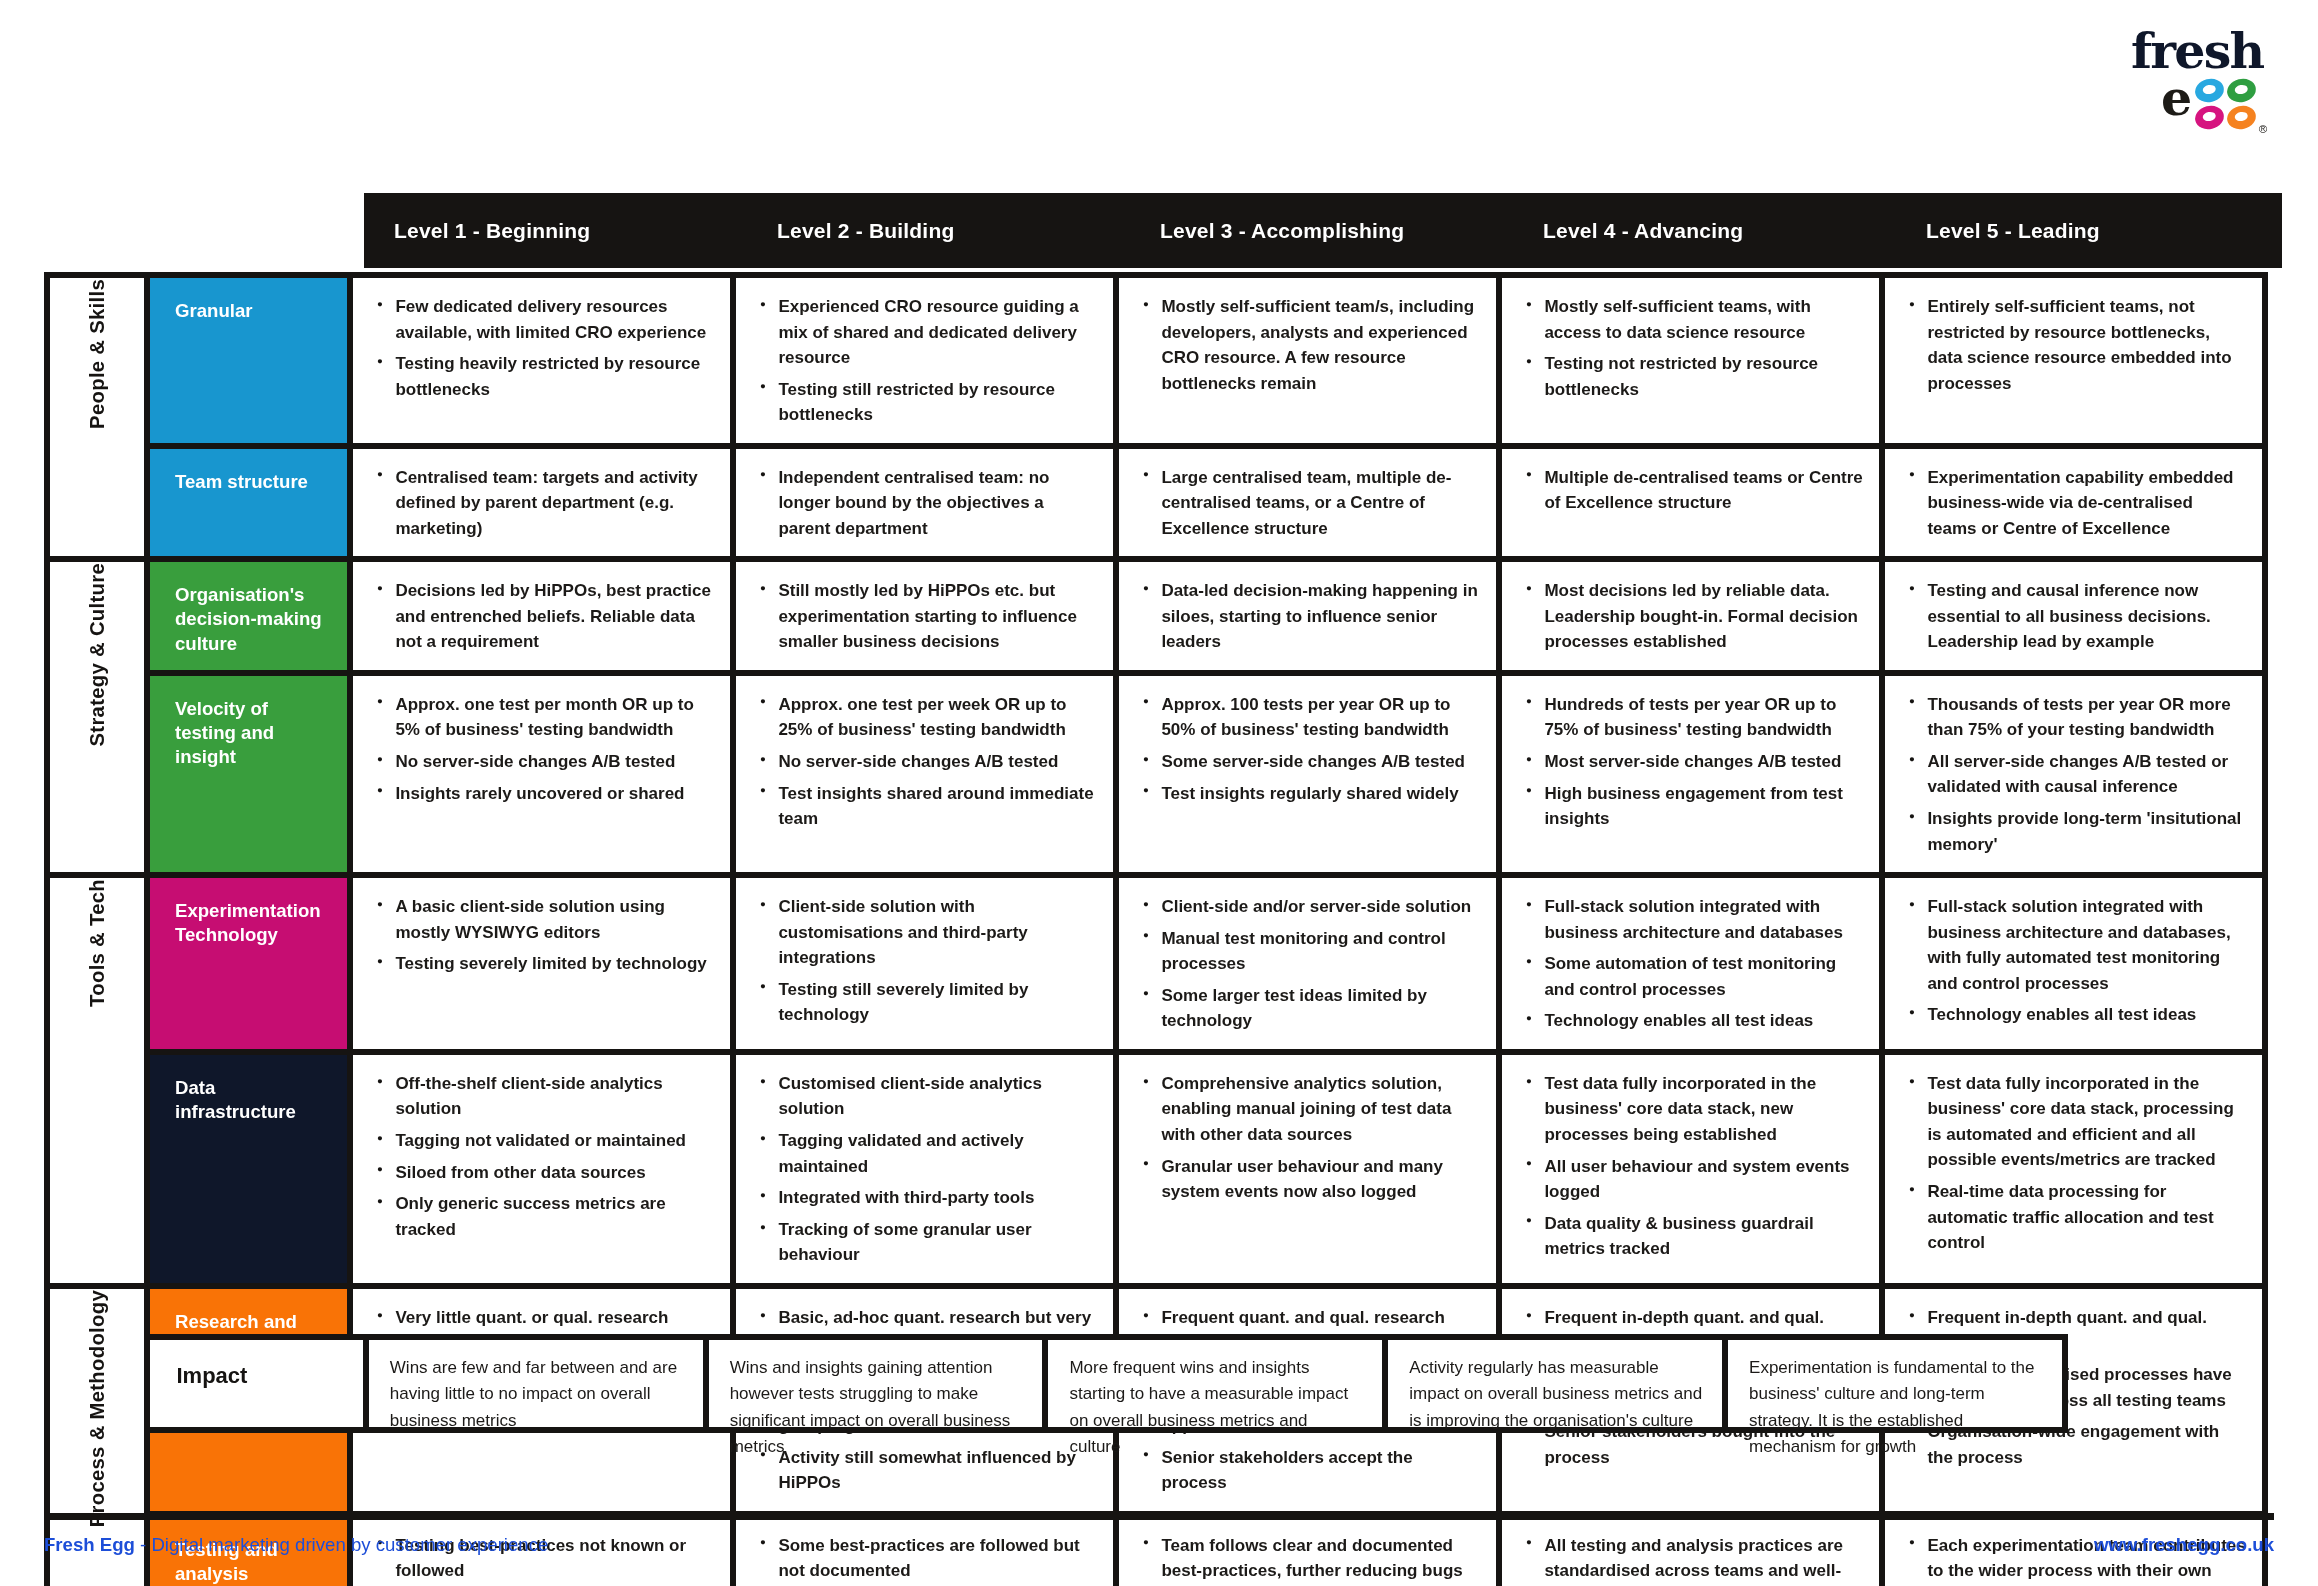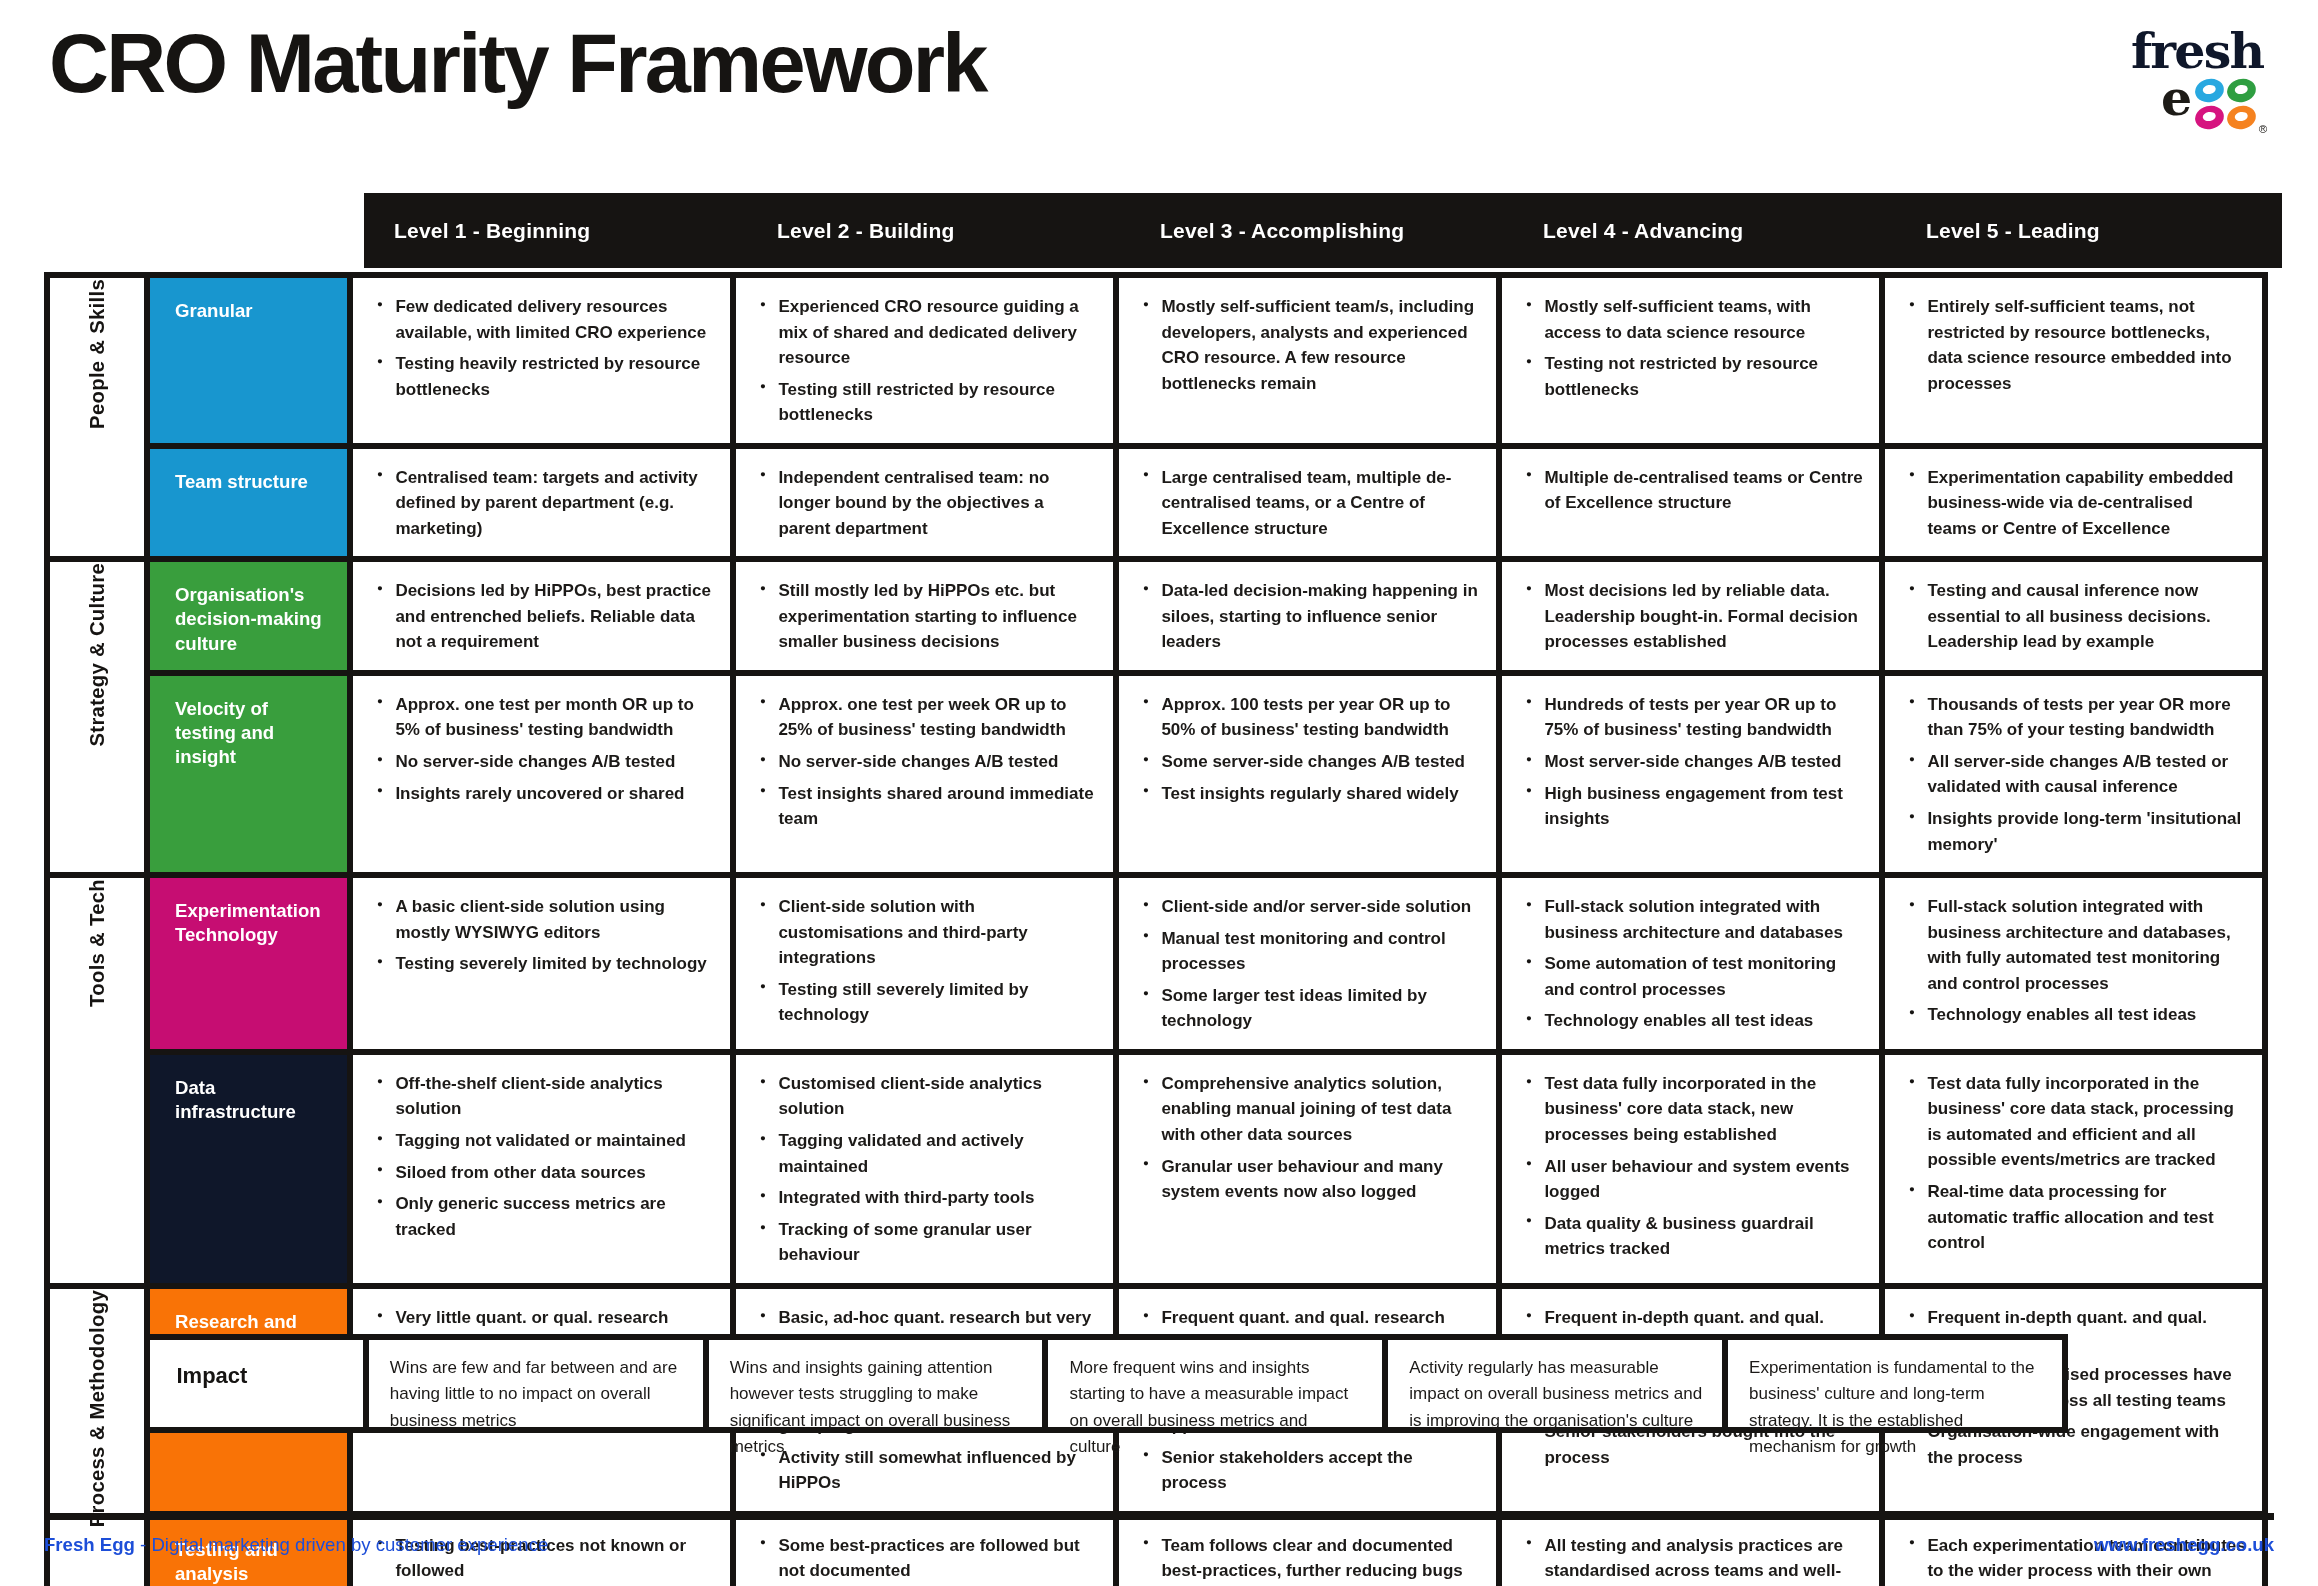--- a/index.html
+++ b/index.html
@@ -90,21 +90,20 @@
     display:flex;justify-content:space-between;align-items:center;
     font-size:18.6px;color:#1d4ed8;
   }
   .footer .bold{font-weight:700;}
 </style>
 </head>
 <body>
 
 <div class="page">
 
-  <div class="title">CRO Maturity Framework</div>
 
   <div class="logo">
     <div class="logo-fresh">fresh</div>
     <div class="logo-row">
       <span class="logo-e">e</span>
       <span class="eggs">
           <span class="egg" style="background: rgb(40, 168, 224);"></span>
           <span class="egg" style="background: rgb(47, 158, 65);"></span>
           <span class="egg" style="background: rgb(214, 20, 127);"></span>
           <span class="egg" style="background: rgb(245, 130, 32);"></span>

